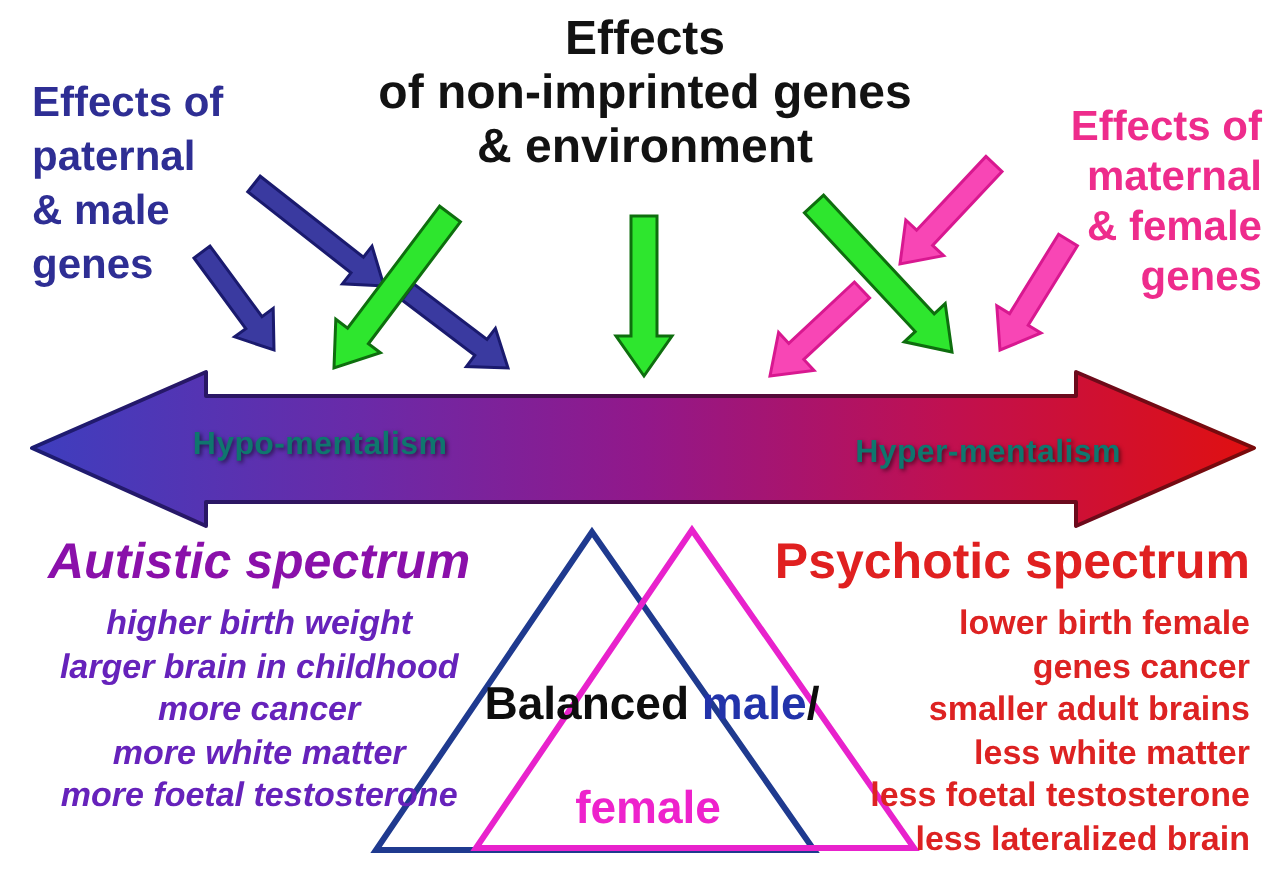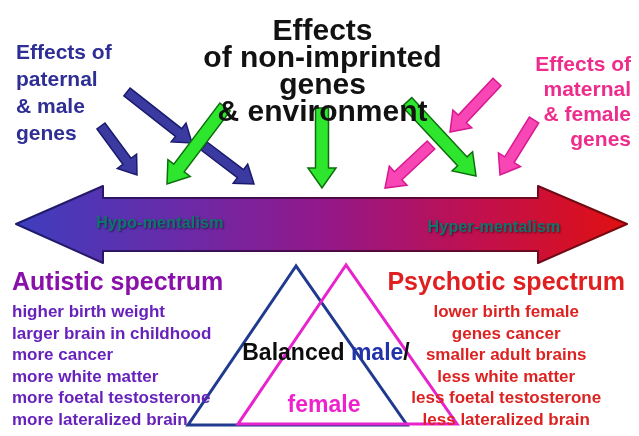--- a/index.html
+++ b/index.html
@@ -3,34 +3,34 @@
 <meta charset="utf-8">
 <style>
   html,body{margin:0;padding:0;background:#fff;}
   #canvas{
     position:relative;width:639px;height:436px;background:#ffffff;
     font-family:"Liberation Sans",sans-serif;overflow:hidden;
   }
   #bg-svg{position:absolute;left:0;top:0;}
   .txt{position:absolute;font-weight:bold;white-space:pre-line;}
   .top-left-label{left:16px;top:38px;font-size:21px;line-height:27px;color:var(--paternal-text,#2E2E94);}
-  .top-center-label{left:170px;top:16px;width:305px;text-align:center;font-size:30px;line-height:27px;color:#121212;}
+  .top-center-label{left:170px;top:6px;width:305px;text-align:center;font-size:24px;line-height:27px;color:#121212;}
   .top-right-label{right:8px;top:51px;text-align:right;font-size:21px;line-height:25px;color:var(--maternal-text,#EE2C8C);}
   .axis-label{transform:translate(-50%,-50%);font-size:16px;color:#0f766e;white-space:nowrap;
     text-shadow:1px 1px 2px rgba(0,0,0,0.55);letter-spacing:0.2px;}
   .axis-label.hypo{left:160px;top:223px;}
   .axis-label.hyper{left:494px;top:227px;}
   .spectrum{position:absolute;top:267px;}
   .spectrum .heading{font-weight:bold;font-size:25px;margin:0 0 5px 0;white-space:nowrap;}
   .spectrum ul{list-style:none;margin:0;padding:0;}
   .spectrum li{font-weight:bold;font-size:17px;line-height:21.5px;white-space:nowrap;}
-  .autistic{left:12px;text-align:left;}
+  .autistic{left:24px;text-align:center;font-style:italic;}
   .autistic .heading{color:var(--autistic-heading,#8A10AA);}
   .autistic li{color:var(--autistic-items,#6622BB);}
-  .psychotic{right:14px;text-align:center;}
+  .psychotic{right:14px;text-align:right;}
   .psychotic .heading{color:var(--psychotic-heading,#E02020);}
   .psychotic li{color:var(--psychotic-items,#DD2222);}
   .tri-line{position:absolute;transform:translate(-50%,-50%);font-weight:bold;font-size:23px;
     color:#0d0d0d;white-space:nowrap;}
   .tri-line.l1{left:326px;top:352px;}
   .tri-line.l2{left:324px;top:373px;margin-top:31px;}
   .tri-line.l3{left:325px;top:401px;}
   .male-word{color:var(--male-text,#2233AA);}
   .female-word{color:var(--female-text,#EE22CC);}
 </style>
@@ -89,21 +89,20 @@
   <div class="txt axis-label hyper">Hyper-mentalism</div>
 
   <div class="spectrum autistic">
     <div class="heading">Autistic spectrum</div>
     <ul>
       <li>higher birth weight</li>
       <li>larger brain in childhood</li>
       <li>more cancer</li>
       <li>more white matter</li>
       <li>more foetal testosterone</li>
-      <li>more lateralized brain</li>
     </ul>
   </div>
 
   <div class="spectrum psychotic">
     <div class="heading">Psychotic spectrum</div>
     <ul>
       <li>lower birth female</li>
       <li>genes cancer</li>
       <li>smaller adult brains</li>
       <li>less white matter</li>

